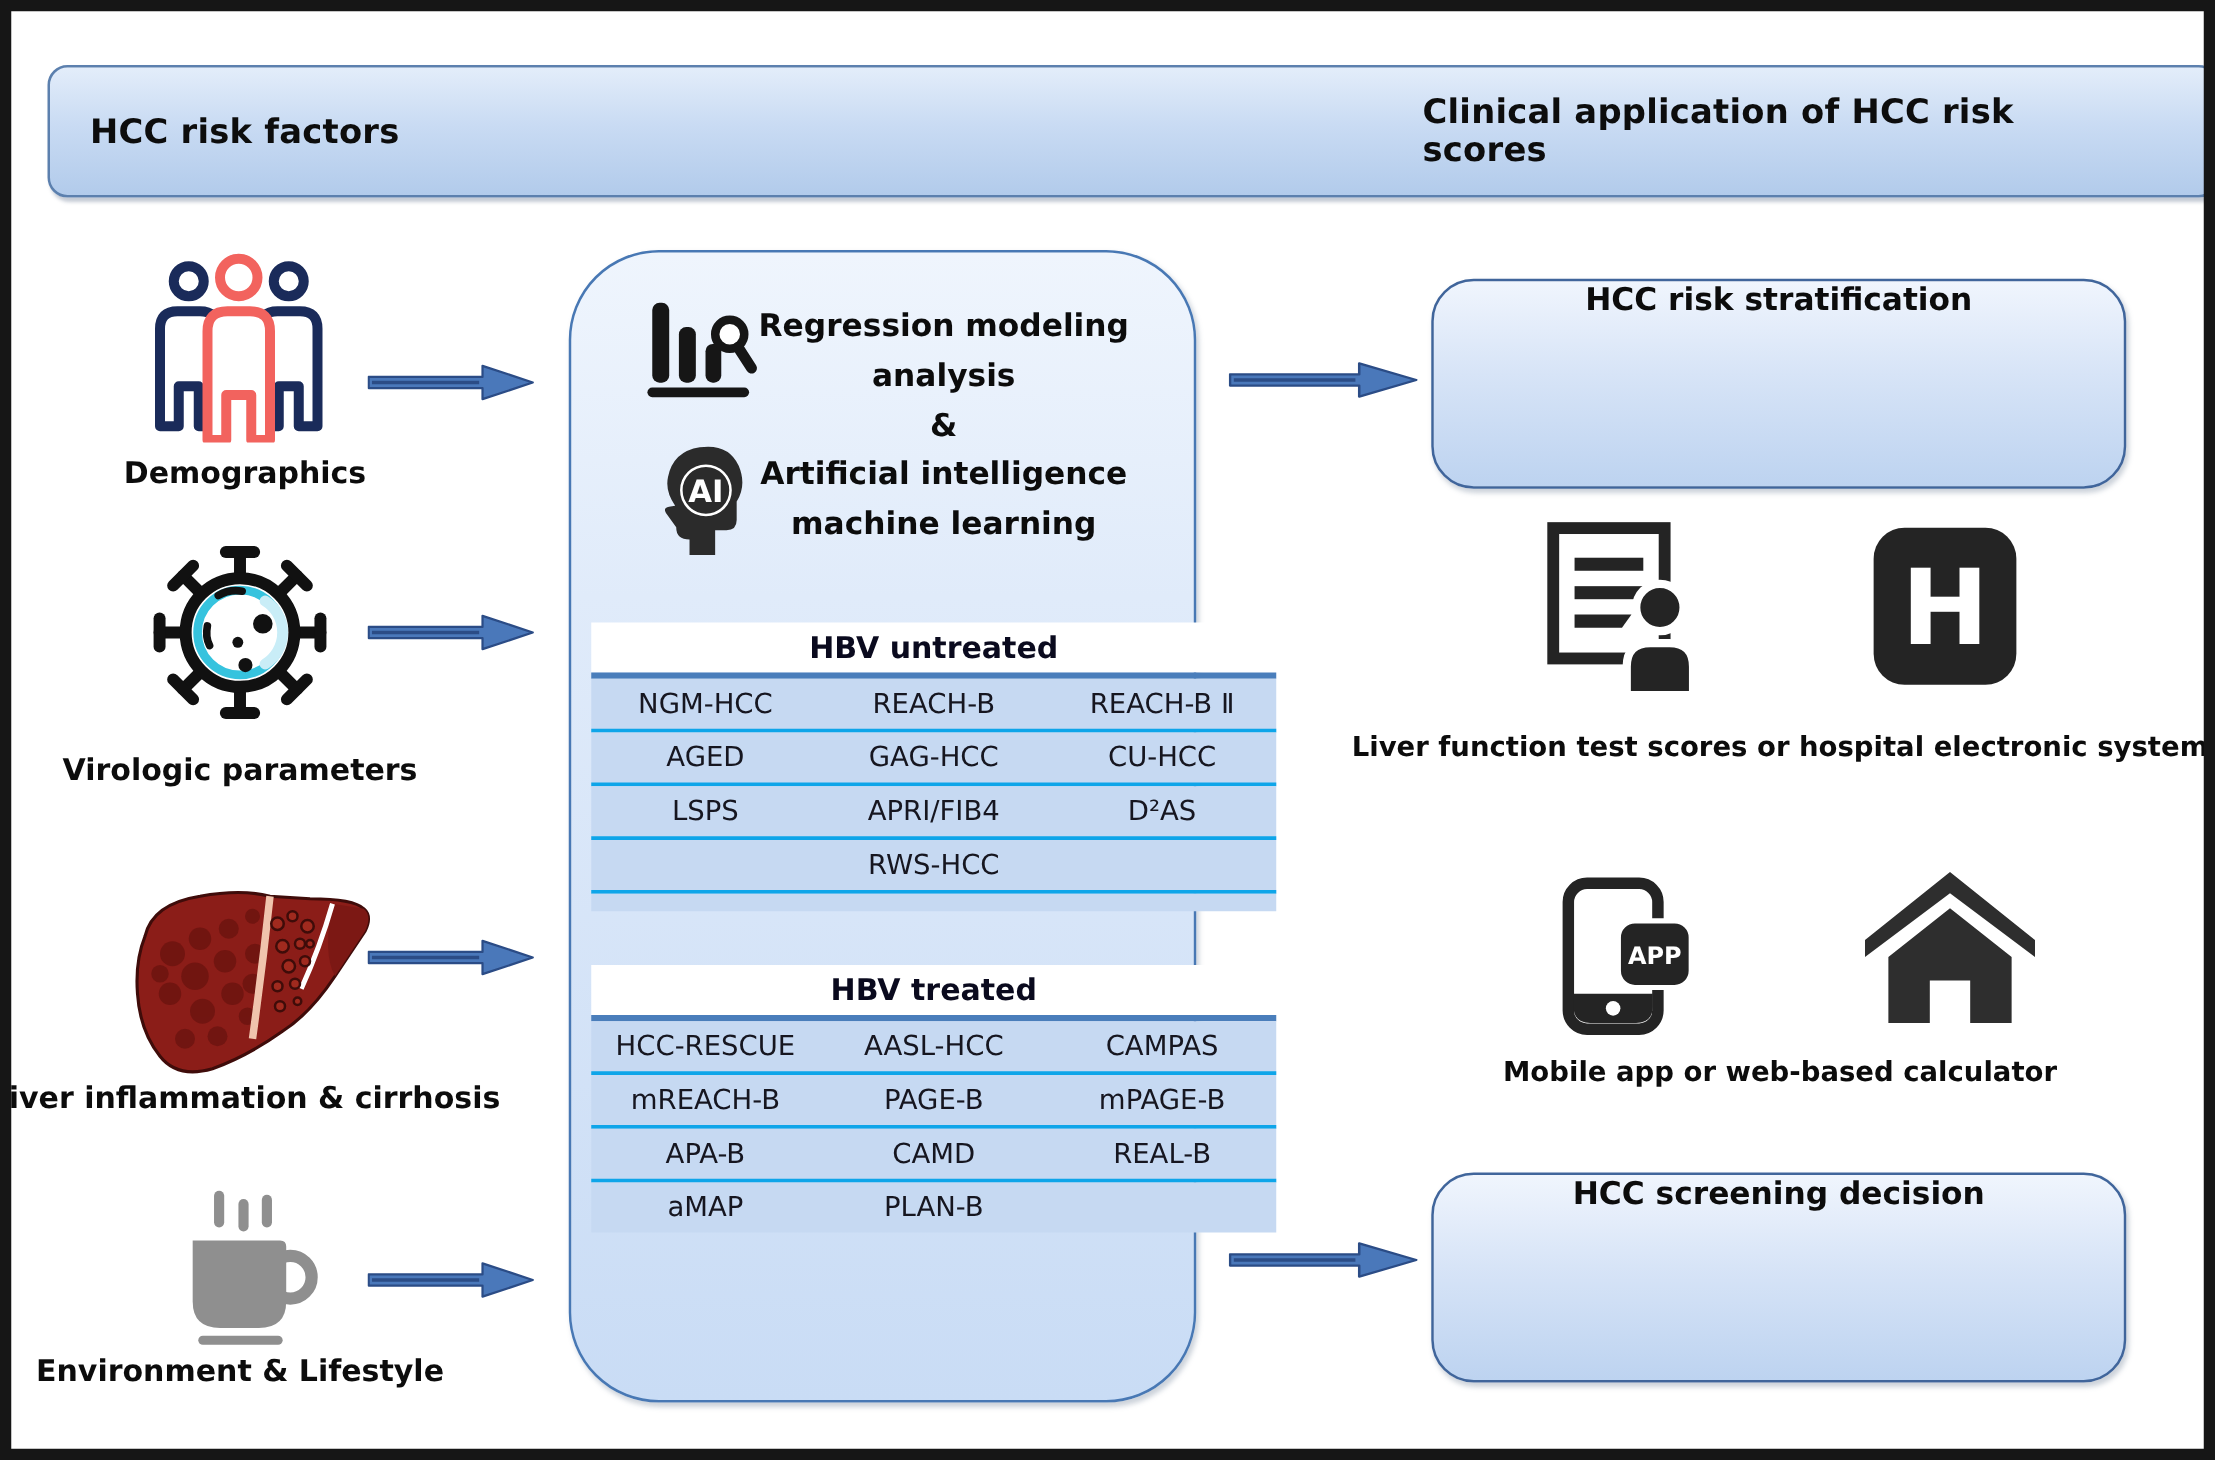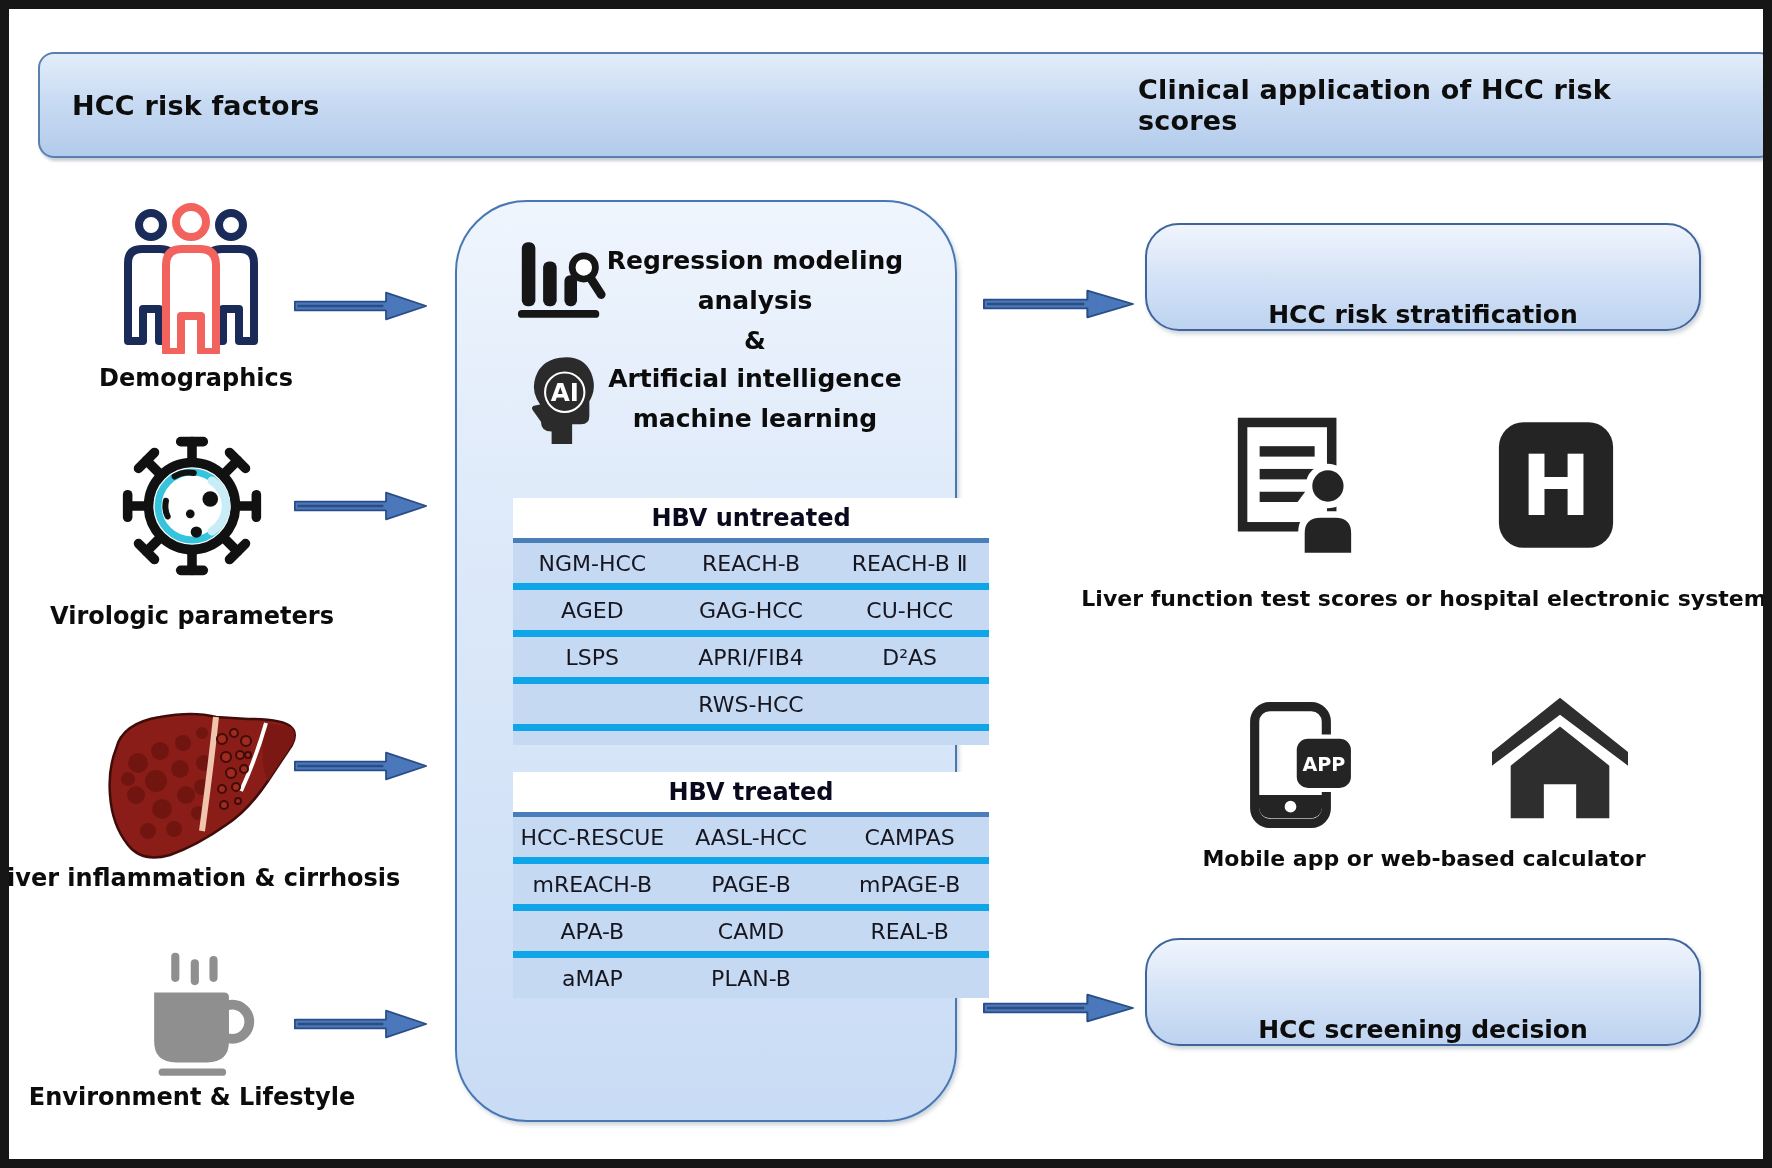--- a/index.html
+++ b/index.html
@@ -21,33 +21,33 @@
   .lbl-left{font-size:24px;}
   .lbl-right{font-size:22px;}
   
   .arrow{position:absolute;}
   
   .construct-panel{position:absolute;left:455px;top:200px;width:502px;height:922px;border-radius:72px;
     background:linear-gradient(180deg,#eff5fd 0%,#e0ebfa 30%,#c9dcf5 100%);
     border:2.5px solid #4878b4;box-shadow:2px 3px 4px rgba(110,125,150,.35);box-sizing:border-box;z-index:1;}
   .m-line{position:absolute;left:560px;width:390px;text-align:center;font-size:25px;font-weight:bold;color:#0c0c0c;z-index:2;}
   
-  .panel-table{position:absolute;left:473px;width:476px;z-index:2;margin-left:40px;}
+  .panel-table{position:absolute;left:473px;width:548px;z-index:2;}
   .t-head{height:40px;background:#ffffff;display:flex;align-items:center;justify-content:center;
     font-size:24px;font-weight:bold;color:#0a0a1e;}
   .t-bar{height:5px;background:#4a7ebb;}
-  .t-row{height:40px;background:#c6d9f2;border-bottom:7px solid #0ea5e9;display:flex;}
+  .t-row{height:40px;background:#c6d9f2;border-bottom:3px solid #0ea5e9;display:flex;}
   .t-row:last-child{border-bottom:none;}
   .t-cell{flex:1;display:flex;align-items:center;justify-content:center;font-size:22px;color:#161620;}
   .t-fill{height:14px;background:#c6d9f2;}
   
-  .app-box{position:absolute;left:1145px;width:556px;height:108px;border-radius:34px;
+  .app-box{position:absolute;left:1145px;width:556px;height:168px;border-radius:34px;
     background:linear-gradient(180deg,#f0f5fd 0%,#d7e4f7 45%,#bdd3f0 100%);
     border:2.5px solid #40659b;box-shadow:2px 3px 4px rgba(110,125,150,.35);
-    display:flex;align-items:flex-end;justify-content:center;
+    display:flex;align-items:flex-start;justify-content:center;
     font-size:25px;font-weight:bold;color:#0c0c0c;box-sizing:border-box;}
 </style>
 </head>
 <body>
 
 <div class="canvas">
   <div class="frame"></div>
 
   <div class="header-bar">
     <div class="h-title h-left">HCC risk factors</div>

